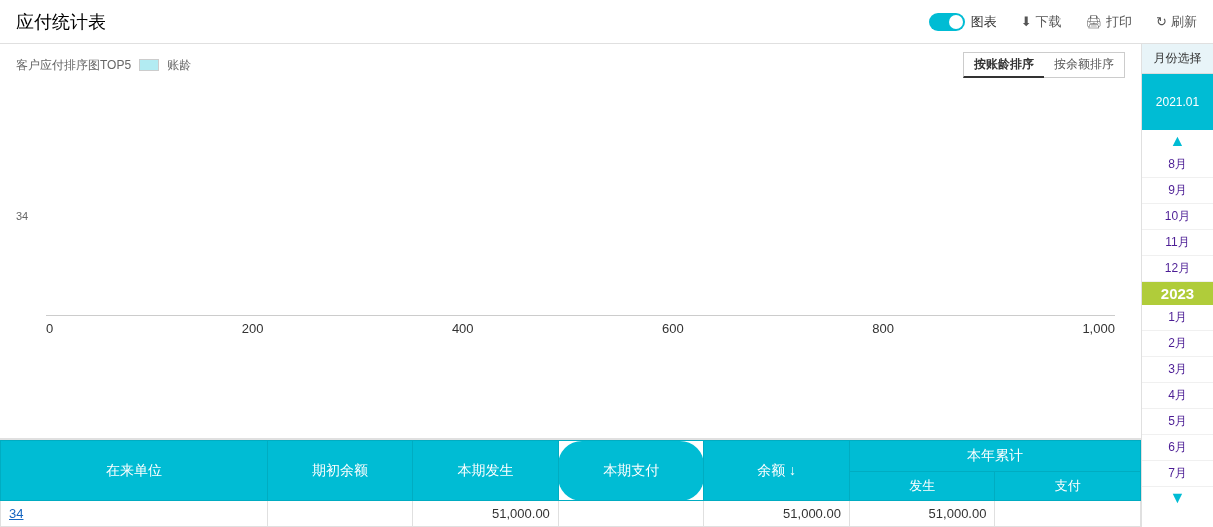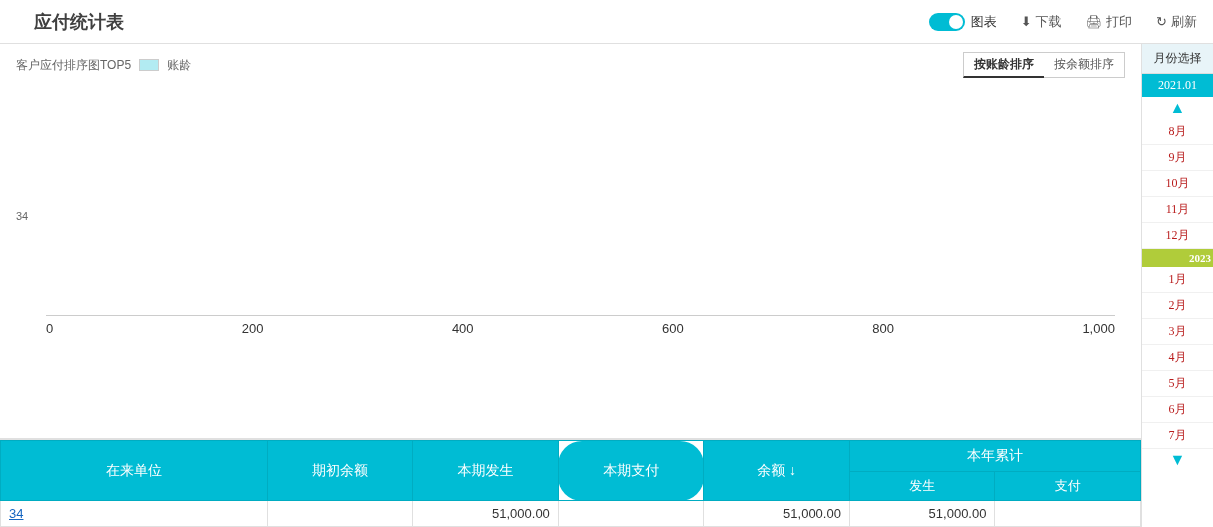--- a/index.html
+++ b/index.html
@@ -2,21 +2,21 @@
 <html><head>
   <meta charset="utf-8">
   <style>
     * { box-sizing: border-box; margin: 0; padding: 0; }
     body { font-family: 'Microsoft YaHei', Arial, sans-serif; font-size: 13px; background: #f5f5f5; color: #333; }
 
     .main-container { width: 1213px; height: 527px; background: #fff; display: flex; flex-direction: column; overflow: hidden; }
 
     
     .header { display: flex; align-items: center; justify-content: space-between; padding: 8px 16px; border-bottom: 1px solid #e0e0e0; background: #fff; height: 44px; }
-    .header-title { font-size: 18px; font-weight: bold; color: #404040; margin-left: 18px; }
+    .header-title { font-size: 18px; font-weight: normal; color: #000000; }
     .header-actions { display: flex; align-items: center; gap: 24px; }
     .toggle-wrap { display: flex; align-items: center; gap: 6px; }
     .toggle { width: 36px; height: 18px; background: #00bcd4; border-radius: 9px; position: relative; cursor: pointer; }
     .toggle-knob { width: 14px; height: 14px; background: #fff; border-radius: 50%; position: absolute; top: 2px; right: 2px; }
     .action-btn { display: flex; align-items: center; gap: 4px; cursor: pointer; color: #555; font-size: 13px; }
 
     
     .content-area { display: flex; flex: 1; overflow: hidden; }
 
     
@@ -42,27 +42,27 @@
     .table-section { border-top: 2px solid #e0e0e0; }
     table { width: 100%; border-collapse: collapse; table-layout: fixed; }
     .thead-top th { background: #00bcd4; color: #fff; text-align: center; font-size: 14px; font-weight: normal; padding: 6px 4px; border: 1px solid #00acc1; }
     .thead-sub th { background: #00bcd4; color: #fff; text-align: center; font-size: 13px; font-weight: normal; padding: 5px 4px; border: 1px solid #00acc1; }
     tbody tr td { border: 1px solid #e0e0e0; padding: 5px 8px; font-size: 13px; text-align: right; }
     tbody tr td:first-child { text-align: left; }
     .link-cell { color: #1565c0; text-decoration: underline; cursor: pointer; }
     .amount { color: #333; }
 
     
-    .sidebar-right { width: 72px; background: #fff; border-left: 1px solid #e0e0e0; display: flex; flex-direction: column; overflow: hidden; font-family: Liberation Serif, serif; }
+    .sidebar-right { width: 72px; background: #fff; border-left: 1px solid #e0e0e0; display: flex; flex-direction: column; overflow: hidden; }
     .sidebar-title { background: #e8f4f8; text-align: center; padding: 6px 2px; font-size: 12px; color: #333; border-bottom: 1px solid #ddd; }
-    .year-label { background: #00bcd4; color: #fff; text-align: center; padding: 4px 2px; font-size: 12px; cursor: pointer; }
+    .year-label { background: #00bcd4; color: #fff; text-align: center; padding: 21px 2px; font-size: 12px; cursor: pointer; }
     .month-list { flex: 1; overflow: hidden; display: flex; flex-direction: column; }
     .month-nav { text-align: center; cursor: pointer; color: #00bcd4; font-size: 16px; padding: 2px; }
-    .month-item { text-align: center; padding: 4px 2px; font-size: 12px; cursor: pointer; color: #b91c1c; border-bottom: 1px solid #f0f0f0; }
-    .year-marker { background: #b0cc3a; color: #fff; text-align: right; padding: 3px 2px; font-size: 11px; font-weight: bold; }
+    .month-item { text-align: center; padding: 4px 2px; font-size: 12px; cursor: pointer; color: #4c1d95; border-bottom: 1px solid #f0f0f0; }
+    .year-marker { background: #b0cc3a; color: #fff; text-align: center; padding: 3px 2px; font-size: 15px; font-weight: bold; }
   </style>
 </head>
 <body>
 
 <div class="main-container">
 
   <div class="header">
     <span class="header-title">应付统计表</span>
     <div class="header-actions">
       <div class="toggle-wrap">

